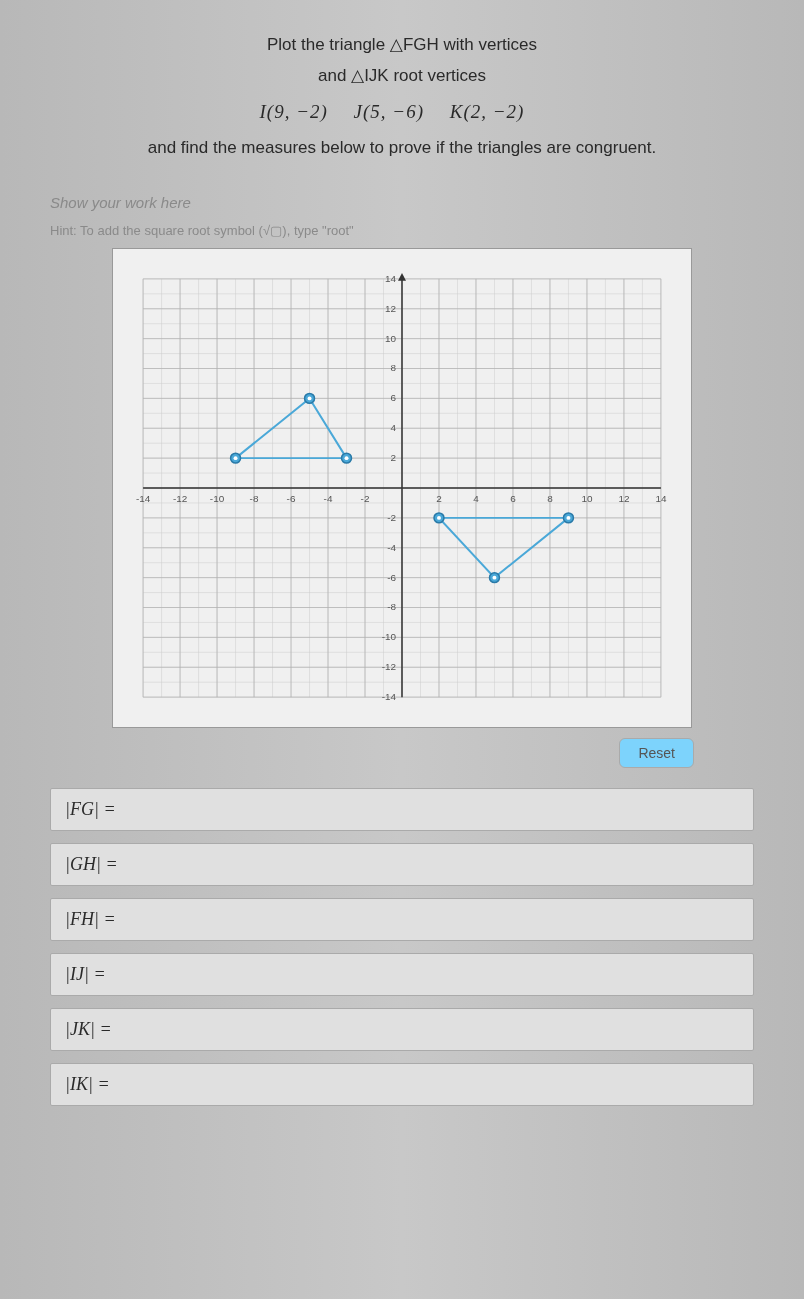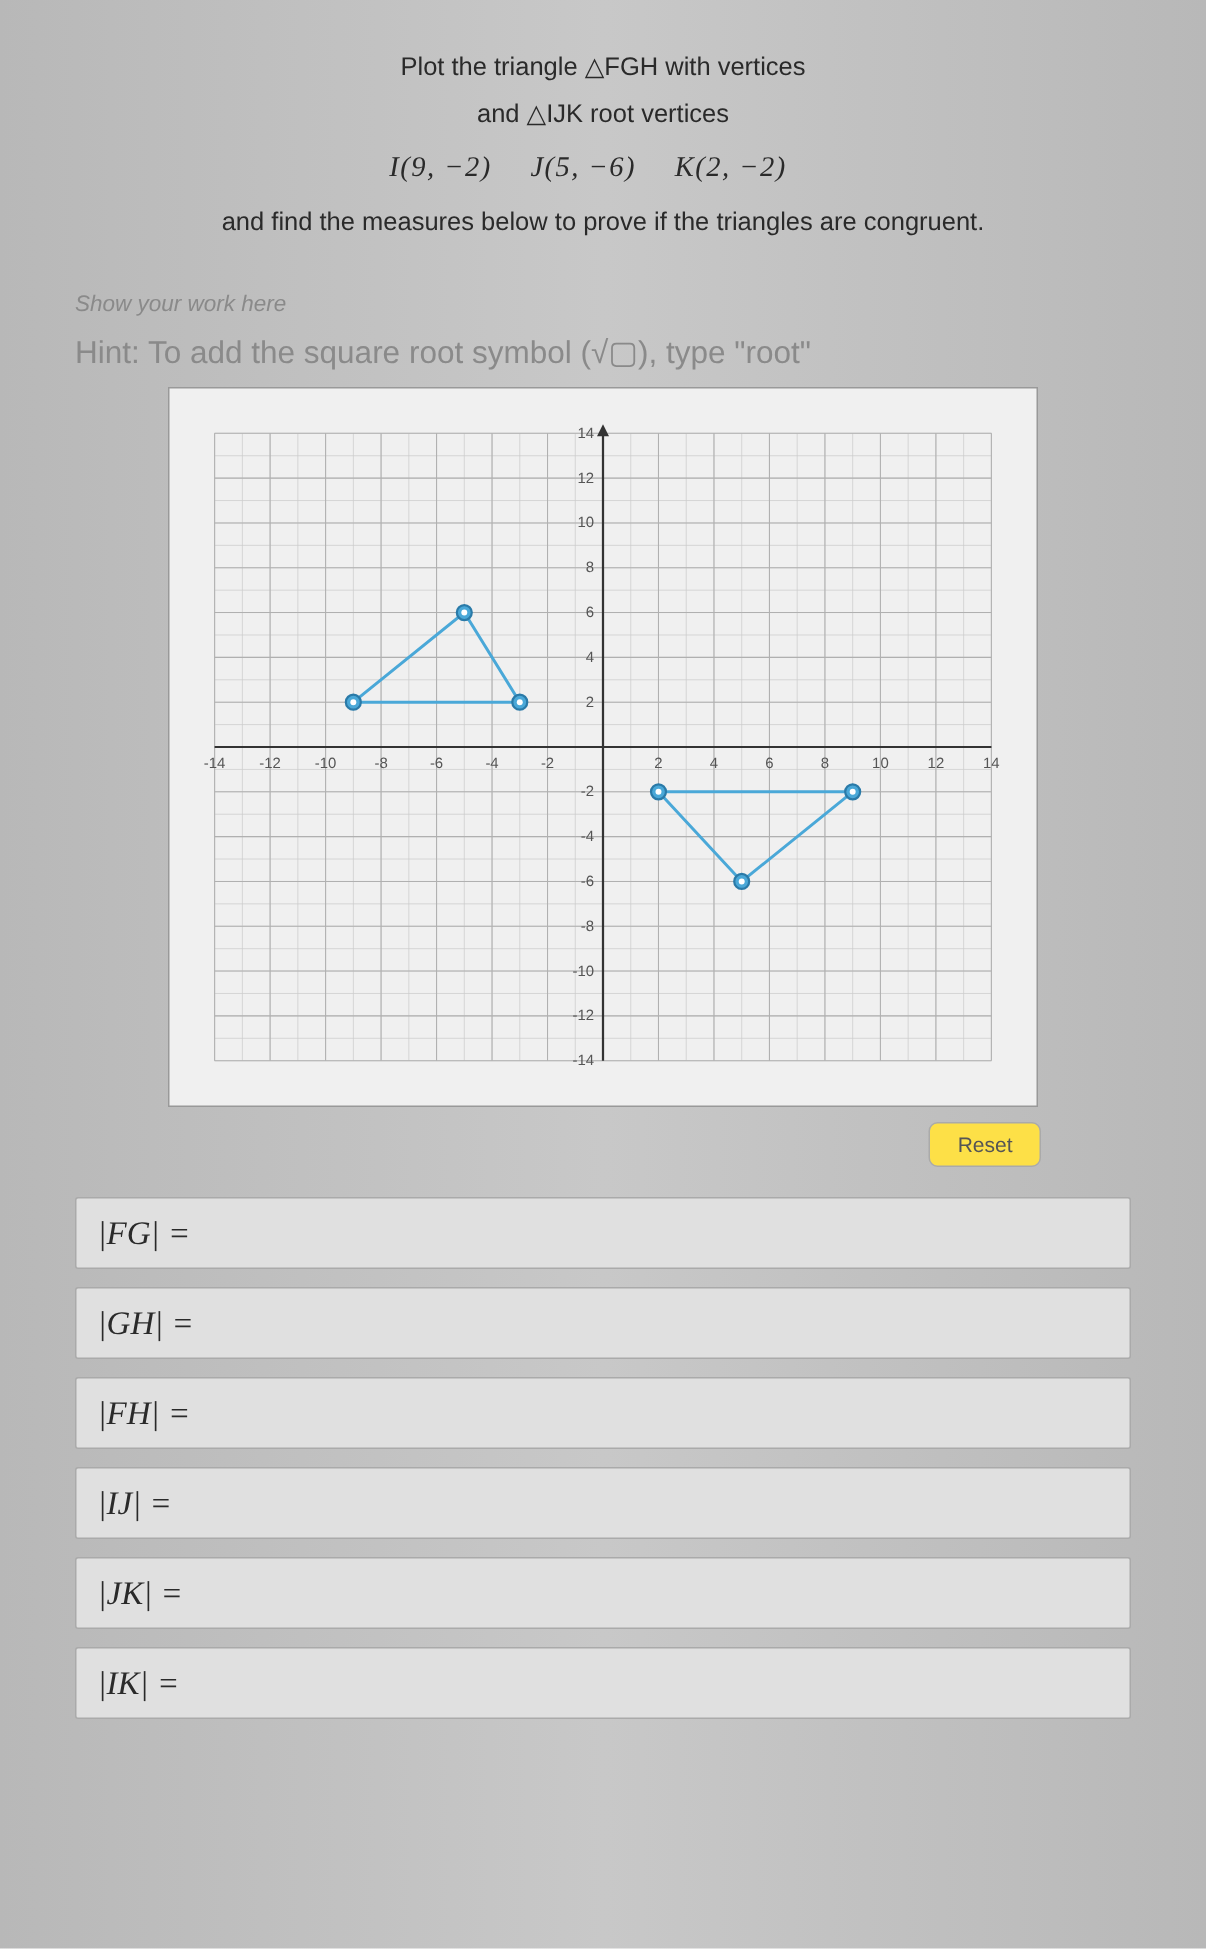--- a/index.html
+++ b/index.html
@@ -33,39 +33,39 @@
       margin-right: 20px;
     }
     .show-work {
       color: #8a8a8a;
       font-size: 15px;
       margin: 14px 0 12px 0;
       font-style: italic;
     }
     .hint {
       color: #8a8a8a;
-      font-size: 21px;
+      font-size: 13px;
       margin-bottom: 4px;
     }
     .graph-container {
       background: #f0f0f0;
       border: 1px solid #999;
       width: 580px;
       height: 480px;
       margin: 10px auto 10px auto;
       position: relative;
     }
     svg.graph {
       width: 100%;
       height: 100%;
     }
     .reset-btn {
       display: block;
       margin: 10px 60px 20px auto;
-      background: #fde047;
+      background: #7dd3fc;
       border: 1px solid #aaa;
       border-radius: 6px;
       padding: 6px 18px;
       font-size: 14px;
       color: #555;
       cursor: pointer;
     }
     .input-group {
       margin: 12px 0;
     }
@@ -73,21 +73,21 @@
       display: flex;
       align-items: center;
       background: #e0e0e0;
       border: 1px solid #aaa;
       border-radius: 2px;
       padding: 10px 14px;
     }
     .input-label {
       font-family: 'Times New Roman', serif;
       font-style: italic;
-      font-size: 22px;
+      font-size: 18px;
       color: #2a2a2a;
       margin-right: 8px;
       white-space: nowrap;
     }
     .input-field {
       flex: 1;
       border: none;
       background: transparent;
       font-size: 16px;
       outline: none;

